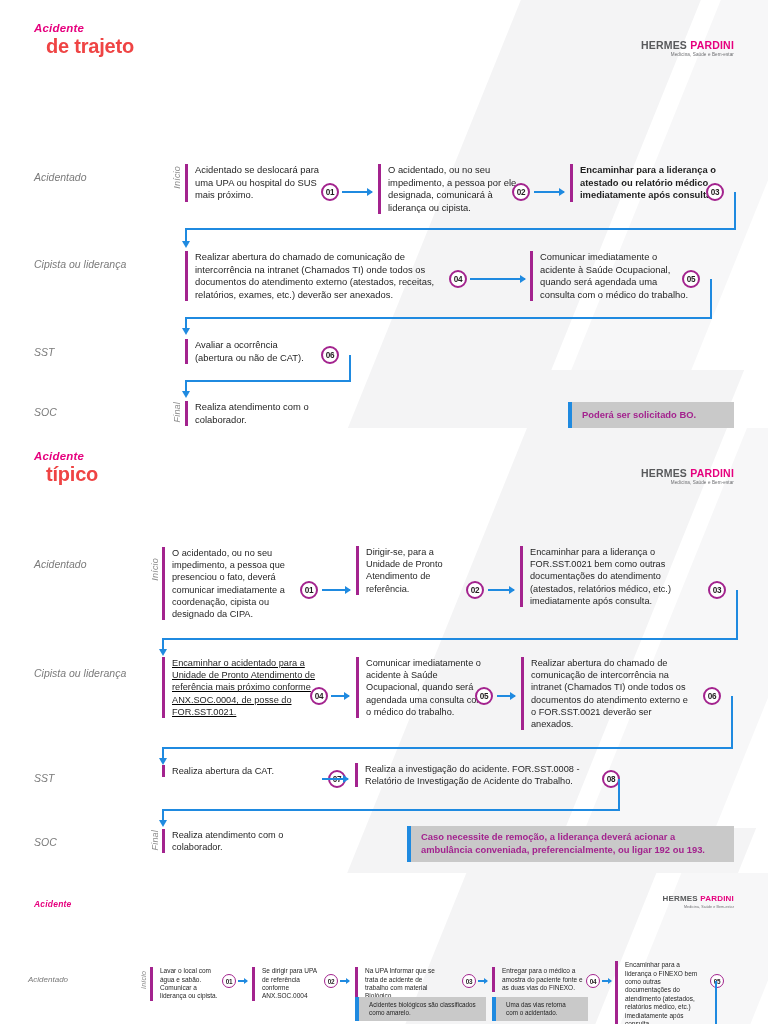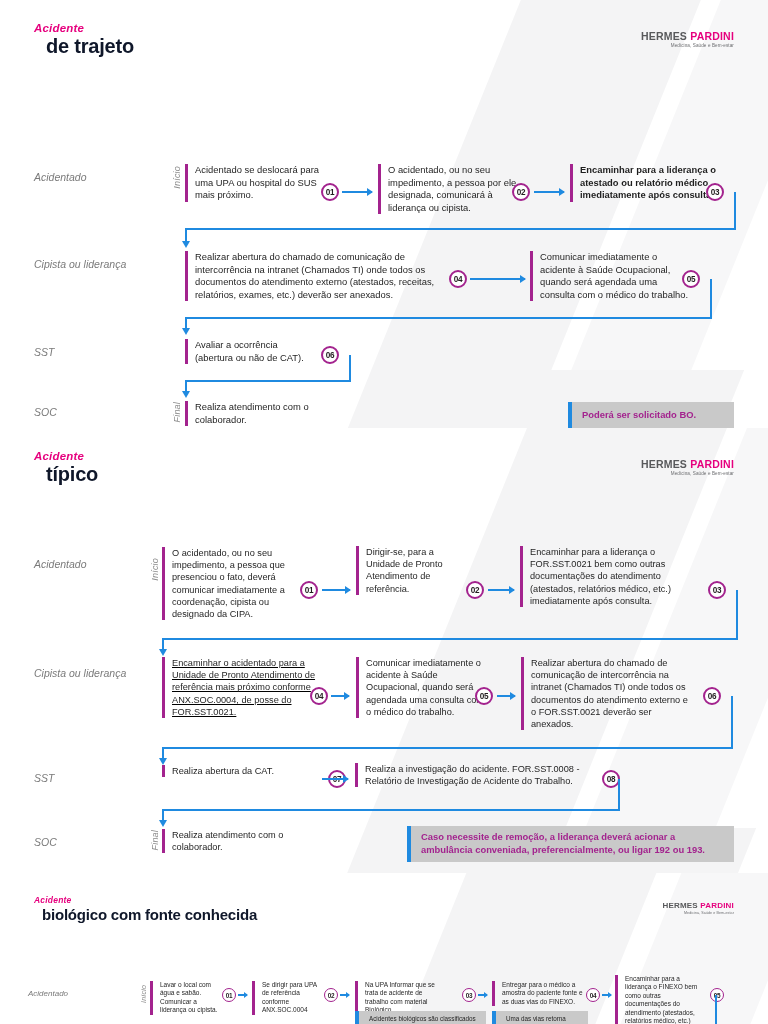--- a/index.html
+++ b/index.html
@@ -12,23 +12,23 @@
   .page { position: relative; width: 768px; background: #ffffff; overflow: hidden; }
   #page1 { height: 428px; }
   #page2 { height: 445px; }
   #page3 { height: 151px; }
 
   
   .stripes { position: absolute; inset: 0; pointer-events: none; z-index: 0; overflow: hidden; }
   .stripe { position: absolute; background: #f4f4f5; transform: skewX(-22deg); }
   .stripe.light { background: #f7f7f8; }
 
-  .hdr { position: relative; z-index: 2; padding: 22px 34px 0 34px; display: flex; justify-content: space-between; align-items: center; }
+  .hdr { position: relative; z-index: 2; padding: 22px 34px 0 34px; display: flex; justify-content: space-between; align-items: flex-end; }
   .hdr-kicker { font-size: 11.5px; font-style: italic; font-weight: bold; color: #e6007e; letter-spacing: .2px; }
-  .hdr-title { font-size: 20px; font-weight: bold; color: #0f172a; margin-top: 1px; margin-left: 12px; letter-spacing: -.2px; }
+  .hdr-title { font-size: 20px; font-weight: bold; color: #ef4444; margin-top: 1px; margin-left: 12px; letter-spacing: -.2px; }
   #page3 .hdr-kicker { font-size: 8.5px; }
   #page3 .hdr-title { font-size: 15px; margin-left: 8px; }
 
   .logo { text-align: right; line-height: 1; }
   .logo-main { font-size: 10.5px; font-weight: bold; letter-spacing: .2px; }
   .logo-h { color: #58595b; }
   .logo-p { color: #e6007e; }
   .logo-sub { font-size: 4.6px; color: #6d6e71; margin-top: 2.5px; letter-spacing: .1px; }
   #page3 .logo-main { font-size: 8px; }
   #page3 .logo-sub { font-size: 3.6px; }
@@ -270,21 +270,20 @@
 
 <div class="page" id="page3">
   <div class="stripes">
     <div class="stripe" style="left:430px; top:-30px; width:190px; height:240px;"></div>
     <div class="stripe light" style="left:645px; top:-30px; width:130px; height:240px;"></div>
   </div>
 
   <div class="hdr">
     <div>
       <div class="hdr-kicker">Acidente</div>
-      <div class="hdr-title">biológico com fonte conhecida</div>
     </div>
     <div class="logo">
       <div class="logo-main">
         <span class="logo-h">HERMES</span>
         <span class="logo-p">PARDINI</span>
       </div>
       <div class="logo-sub">Medicina, Saúde e Bem-estar</div>
     </div>
   </div>
 

